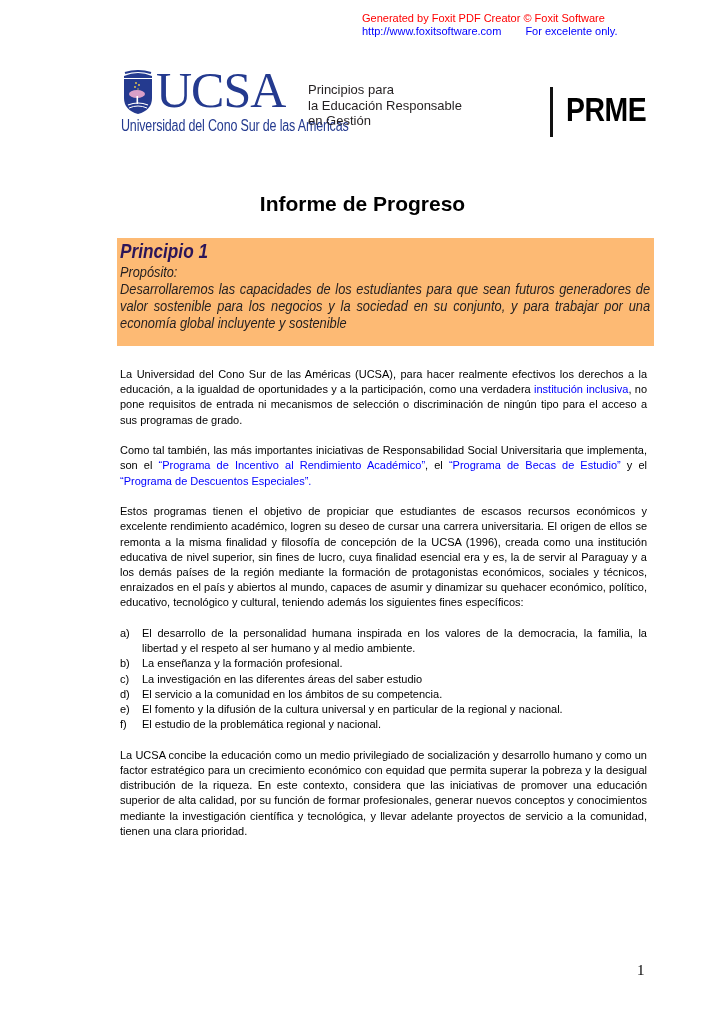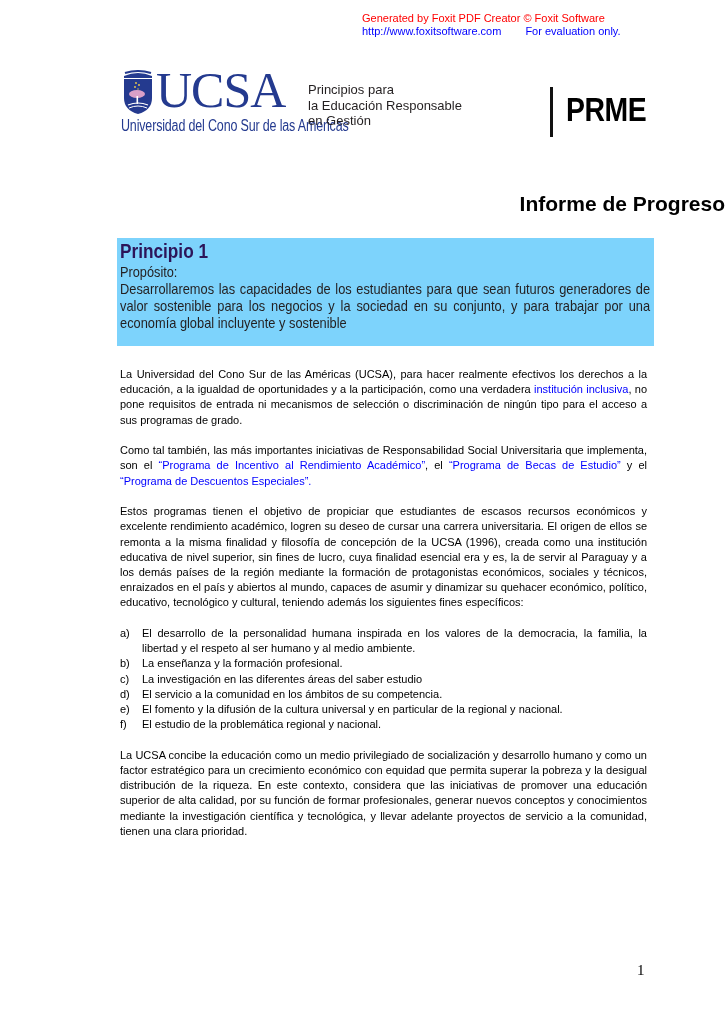--- a/index.html
+++ b/index.html
@@ -31,27 +31,28 @@
   .prme-block { position: absolute; left: 360px; top: 82px; width: 290px; height: 65px; }
   .prme-lines { position: absolute; right: 142px; top: 0; text-align: left; font-size: 13px; line-height: 15.5px; color: #231f20; width: 200px; }
   .prme-lines div { white-space: nowrap; }
   .prme-bar { position: absolute; left: 190px; top: 5px; width: 3px; height: 50px; background: #111; }
   .prme-text {
     position: absolute; left: 206px; top: 10px; font-size: 33px; font-weight: bold; color: #000;
     transform: scaleX(0.86); transform-origin: left top; letter-spacing: -0.5px; line-height: 36px;
   }
 
   .doc-title {
-    position: absolute; left: 0; width: 725px; top: 192px; text-align: right;
+    position: absolute; left: 0; width: 725px; top: 192px; text-align: center;
     font-size: 21px; font-weight: bold; font-family: "Liberation Sans", sans-serif;
   }
 
   .principle-box {
     position: absolute; left: 117px; top: 238px; width: 537px; height: 108px;
-    background: #7dd3fc;
+    background: #fdba74;
+    font-style: italic;
   }
   .principle-title {
     position: absolute; left: 3px; top: 1px; font-size: 21px; font-weight: bold; color: #2c1559;
     transform: scaleX(0.82); transform-origin: left top; white-space: nowrap; line-height: 24px;
   }
   .principle-sub {
     position: absolute; left: 3px; top: 25px; font-size: 15px; color: #231f20;
     transform: scaleX(0.85); transform-origin: left top; white-space: nowrap; line-height: 17px;
   }
   .principle-body {
@@ -71,21 +72,21 @@
 
   .page-number {
     position: absolute; left: 637px; top: 962px; font-family: "Liberation Serif", serif; font-size: 15px;
   }
 </style>
 </head>
 <body>
 
 <div class="watermark">
   <span class="wm1">Generated by Foxit PDF Creator © Foxit Software</span>
-  <span class="wm2"><span>http://www.foxitsoftware.com</span><span>For evaluation only.</span></span>
+  <span class="wm2"><span>http://www.foxitsoftware.com</span><span>For excelente only.</span></span>
 </div>
 
 <div class="ucsa-logo">
   <svg class="shield" viewBox="0 0 32 44">
     <path d="M2 6 Q16 0 30 6 L30 8 L2 8 Z" fill="#243a8f"></path>
     <path d="M3 3 Q16 -1 29 3" stroke="#243a8f" stroke-width="2" fill="none"></path>
     <path d="M2 9 L30 9 L30 28 Q30 40 16 44 Q2 40 2 28 Z" fill="#243a8f"></path>
     <circle cx="14" cy="13" r="0.9" fill="#f2d04a"></circle>
     <circle cx="17" cy="15" r="0.9" fill="#f2d04a"></circle>
     <circle cx="13" cy="17" r="0.9" fill="#f2d04a"></circle>

